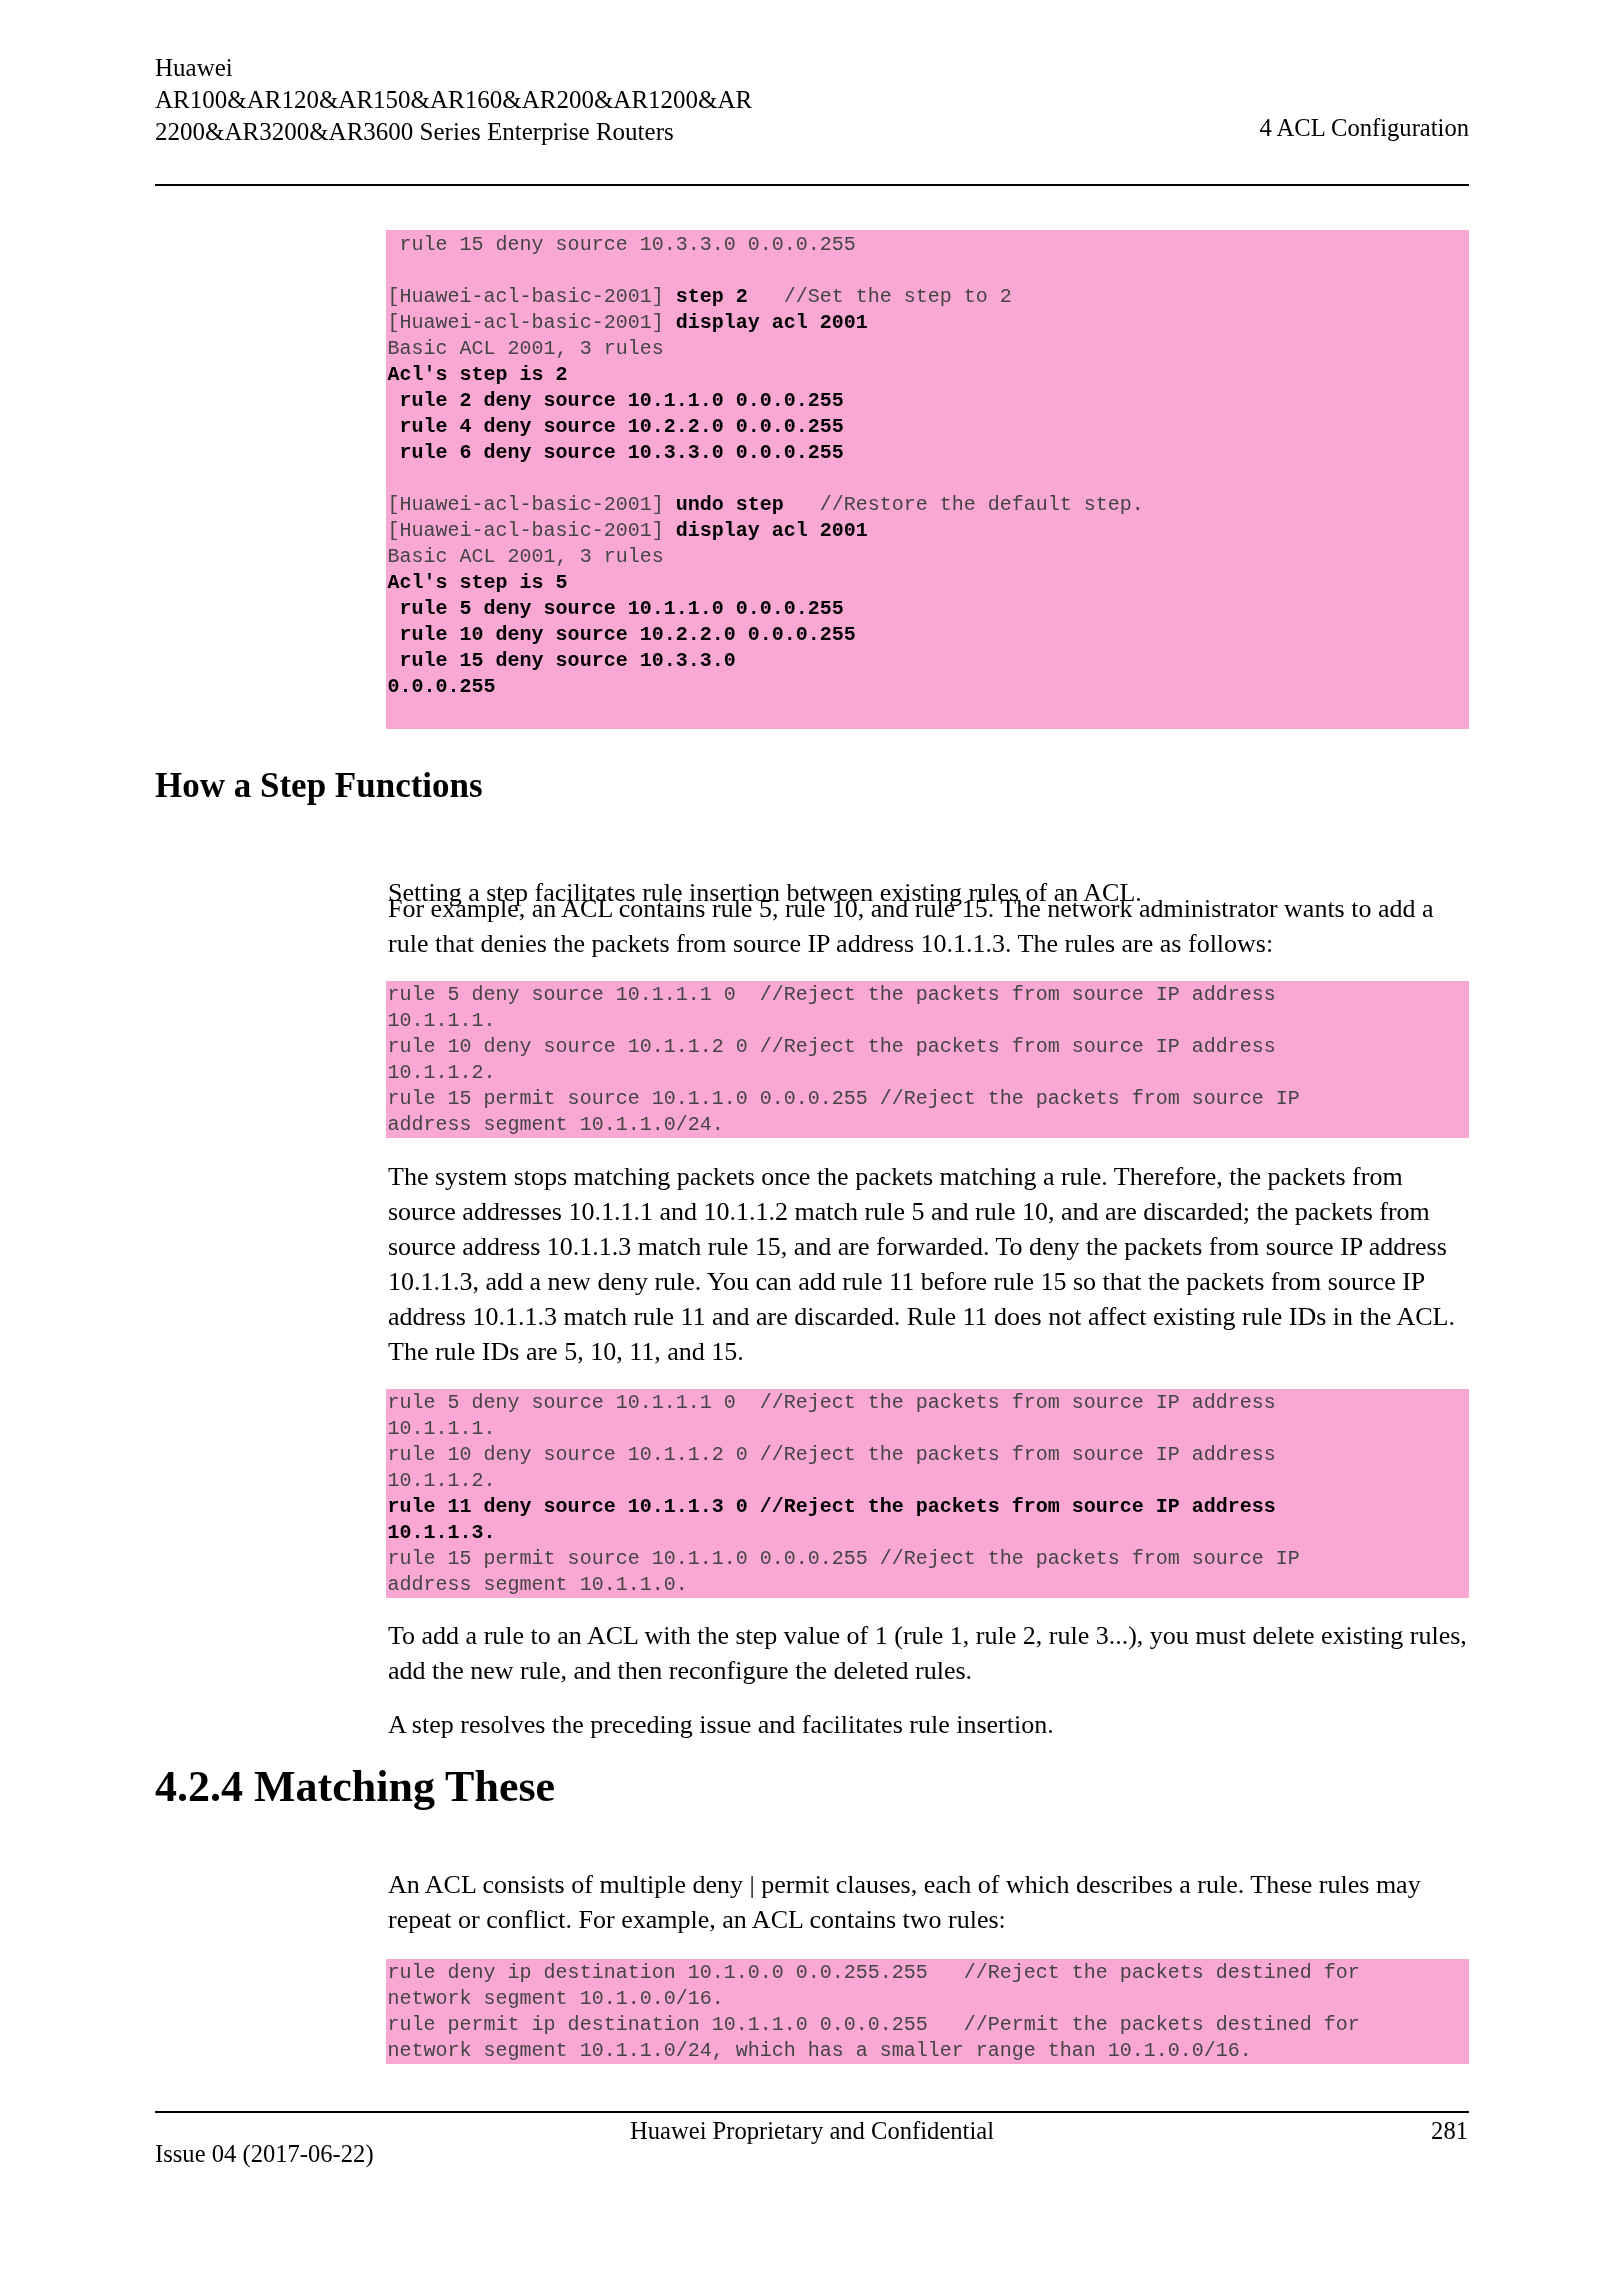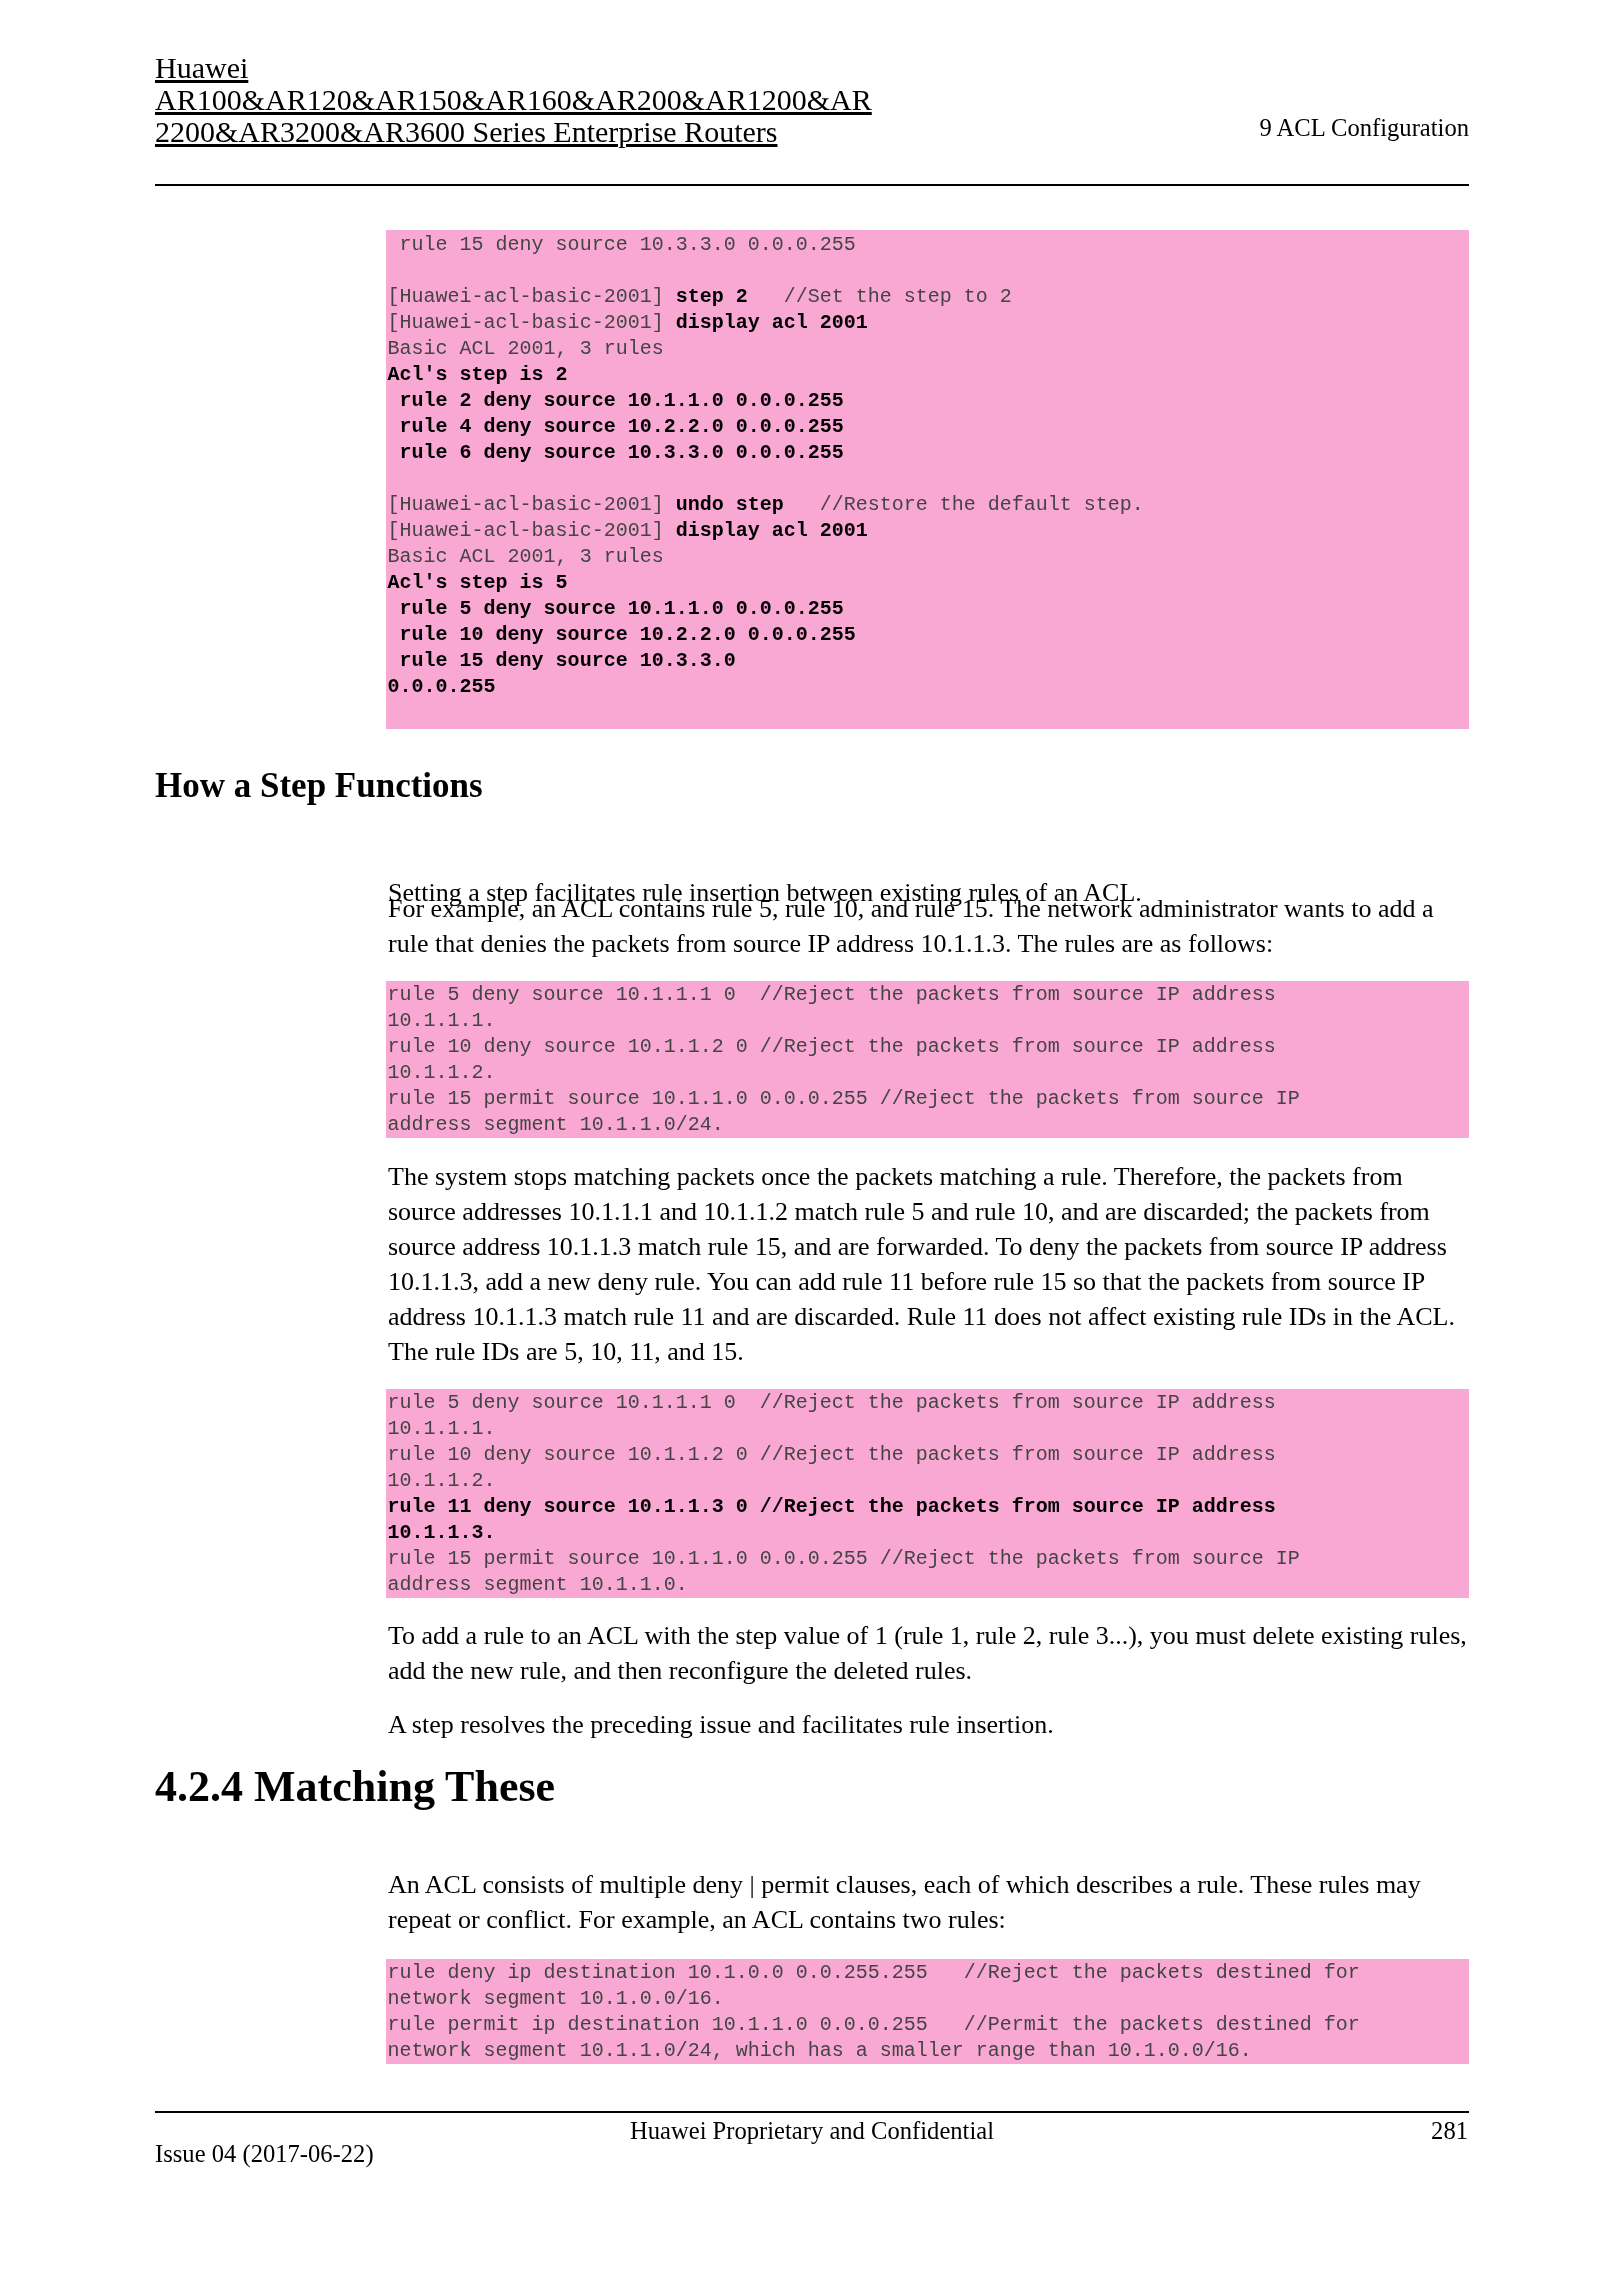--- a/index.html
+++ b/index.html
@@ -1,21 +1,21 @@
 <!DOCTYPE html>
 <html style="font-size:12.7px"><head>
 <meta charset="utf-8">
 <style>
   html, body { margin: 0; padding: 0; background: #ffffff; }
   body {
     width: 1623px; height: 2295px; position: relative; overflow: hidden;
     font-family: "Liberation Serif", "DejaVu Serif", serif; color: #000;
   }
   .header { position: absolute; left: 155px; top: 52px; width: 1314px; }
-  .header .line { font-size: 30px; line-height: 32px; text-decoration: underline; }
+  .header .line { font-size: 25px; line-height: 32px; }
   .header .chapter { position: absolute; right: 0; bottom: 6.3px; font-size: 24.6px; }
   .header-rule { position: absolute; left: 155px; top: 184px; width: 1314px; height: 2.4px; background: #000; }
 
   .code {
     position: absolute; left: 386px; width: 1083px; background: #f9a8d4;
     font-family: "Liberation Mono", "DejaVu Sans Mono", monospace;
     font-size: 20px; line-height: 26px; color: #444; white-space: pre;
     box-sizing: border-box; padding: 0 1.6px;
   }
   .code .b { font-weight: bold; color: #000; }
@@ -31,21 +31,21 @@
   .footer.center { left: 155px; width: 1314px; text-align: center; }
   .footer.right { right: 155px; }
 </style>
 </head>
 <body>
 
 <div class="header">
   <div class="line">Huawei</div>
   <div class="line">AR100&amp;AR120&amp;AR150&amp;AR160&amp;AR200&amp;AR1200&amp;AR</div>
   <div class="line">2200&amp;AR3200&amp;AR3600 Series Enterprise Routers</div>
-  <div class="chapter">9 ACL Configuration</div>
+  <div class="chapter">4 ACL Configuration</div>
 </div>
 <div class="header-rule"></div>
 
 <div class="code" id="cb1" style="top:230px; height:499px; padding-top:1.6px;"><div><span> rule 15 deny source 10.3.3.0 0.0.0.255</span></div><div class="blank"></div><div><span>[Huawei-acl-basic-2001] </span><span class="b">step 2</span><span>   //Set the step to 2</span></div><div><span>[Huawei-acl-basic-2001] </span><span class="b">display acl 2001</span></div><div><span>Basic ACL 2001, 3 rules</span></div><div><span class="b">Acl's step is 2</span></div><div><span class="b"> rule 2 deny source 10.1.1.0 0.0.0.255</span></div><div><span class="b"> rule 4 deny source 10.2.2.0 0.0.0.255</span></div><div><span class="b"> rule 6 deny source 10.3.3.0 0.0.0.255</span></div><div class="blank"></div><div><span>[Huawei-acl-basic-2001] </span><span class="b">undo step</span><span>   //Restore the default step.</span></div><div><span>[Huawei-acl-basic-2001] </span><span class="b">display acl 2001</span></div><div><span>Basic ACL 2001, 3 rules</span></div><div><span class="b">Acl's step is 5</span></div><div><span class="b"> rule 5 deny source 10.1.1.0 0.0.0.255</span></div><div><span class="b"> rule 10 deny source 10.2.2.0 0.0.0.255</span></div><div><span class="b"> rule 15 deny source 10.3.3.0</span></div><div><span class="b">0.0.0.255</span></div></div>
 
 <div class="h2" style="top:766px;">How a Step Functions</div>
 <div class="para" style="top:835px;margin-top:40px;">Setting a step facilitates rule insertion between existing rules of an ACL.</div>
 <div class="para" style="top:891px;">For example, an ACL contains rule 5, rule 10, and rule 15. The network administrator wants to add a rule that denies the packets from source IP address 10.1.1.3. The rules are as follows:</div>
 
 <div class="code" style="top:981px; height:157px; padding-top:0.8px;"><div><span>rule 5 deny source 10.1.1.1 0  //Reject the packets from source IP address</span></div><div><span>10.1.1.1.</span></div><div><span>rule 10 deny source 10.1.1.2 0 //Reject the packets from source IP address</span></div><div><span>10.1.1.2.</span></div><div><span>rule 15 permit source 10.1.1.0 0.0.0.255 //Reject the packets from source IP</span></div><div><span>address segment 10.1.1.0/24.</span></div></div>

